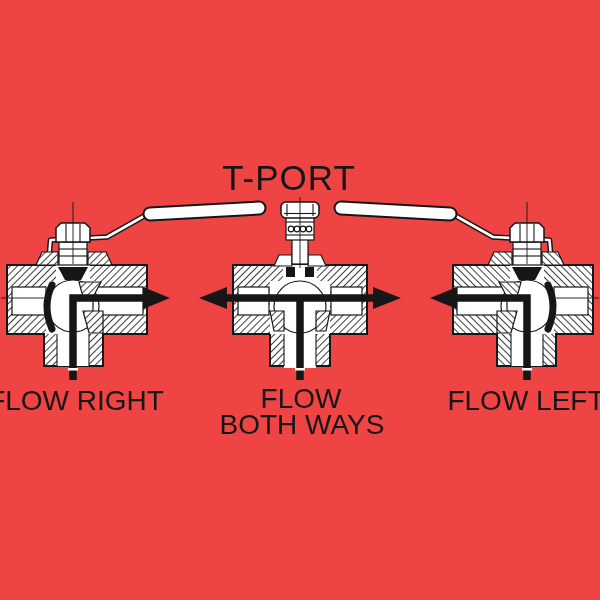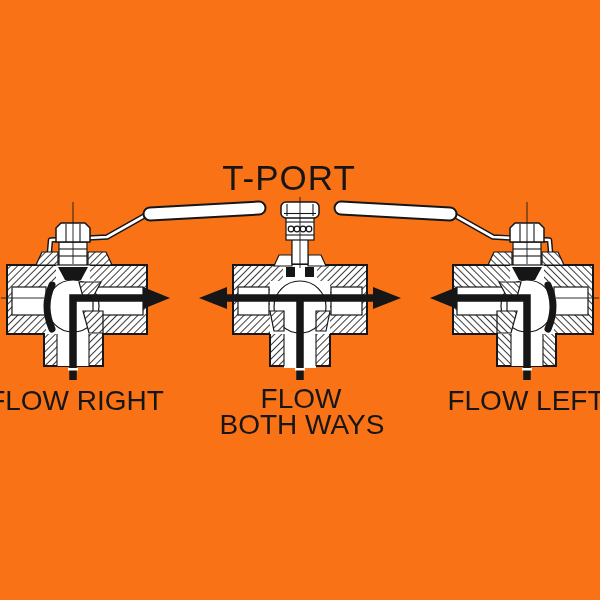--- a/index.html
+++ b/index.html
@@ -1,16 +1,16 @@
 <!DOCTYPE html>
 <html><head>
 <meta charset="utf-8">
 <style>
   html,body{margin:0;padding:0;background:#fff;width:600px;height:600px;overflow:hidden;}
-  .figure{width:600px;height:600px;background:#f97316;}
+  .figure{width:600px;height:600px;background:#ef4444;}
   svg{display:block;}
   text{fill:#161616;font-family:"Liberation Sans","DejaVu Sans",sans-serif;}
   .title{font-size:35px;letter-spacing:1px;}
   .lbl{font-size:28px;}
   .ink{fill:#161616;}
   .wfill{fill:#ffffff;}
   .wbox{fill:#ffffff;stroke:#161616;stroke-width:1.2;}
   .nut{fill:#ffffff;stroke:#161616;stroke-width:1.5;}
   .hbody{fill:url(#hatch);stroke:#161616;stroke-width:2;}
   .hbox{fill:url(#hatch);stroke:#161616;stroke-width:1.2;}

